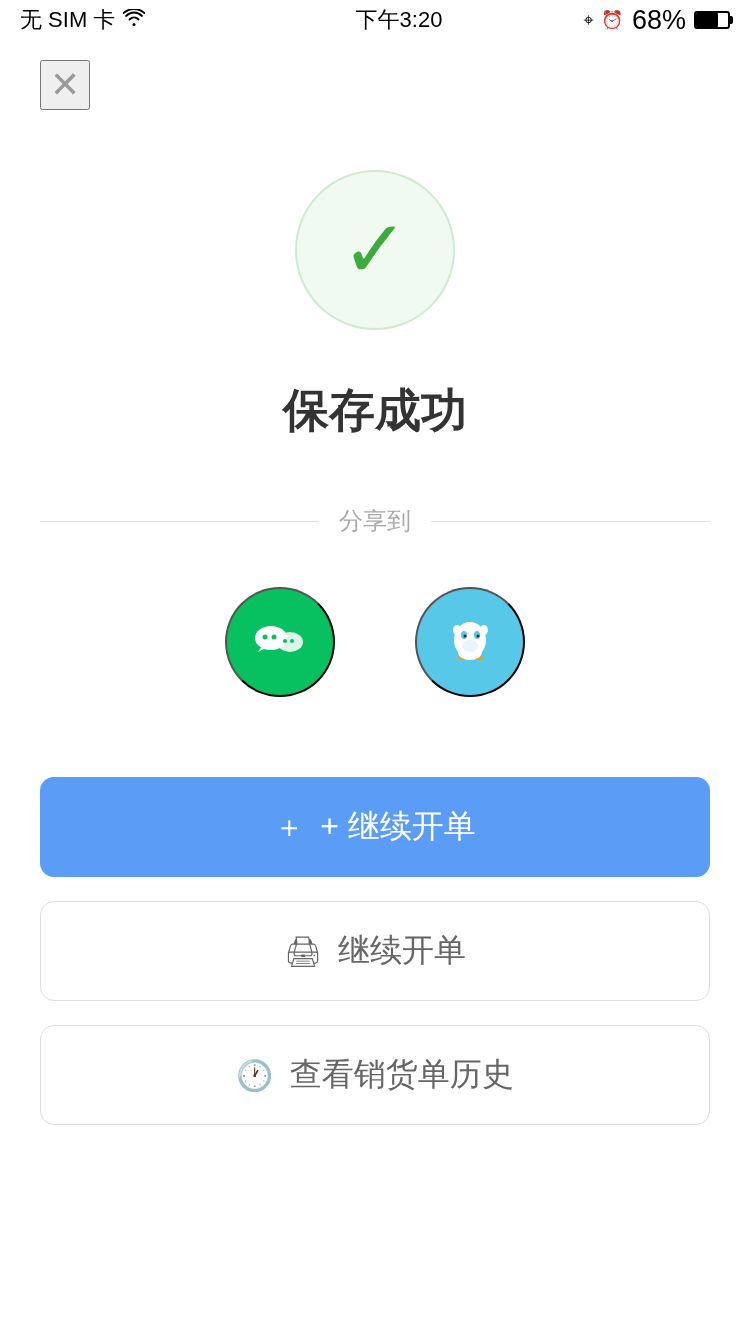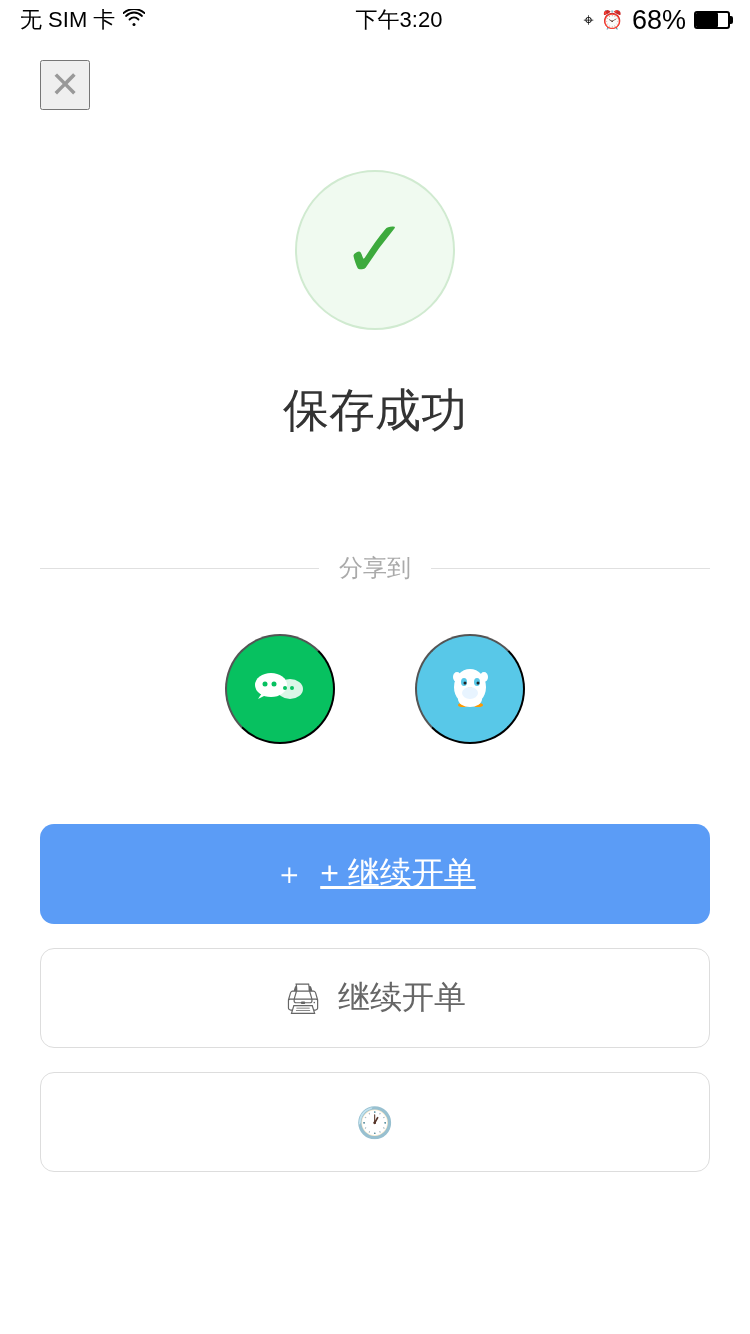--- a/index.html
+++ b/index.html
@@ -111,32 +111,31 @@
     .checkmark {
       font-size: 80px;
       color: #3daa3d;
       line-height: 1;
     }
 
     
     .success-title {
       font-size: 46px;
       color: #333;
-      font-weight: 400;
-      margin-bottom: 84px;
+      font-weight: 700;
+      margin-bottom: 63px;
     }
 
     
     .share-divider {
       width: 100%;
       display: flex;
       align-items: center;
       gap: 20px;
       margin-bottom: 50px;
-      margin-top: 26px;
     }
     .divider-line {
       flex: 1;
       height: 1px;
       background: #e0e0e0;
     }
     .divider-label {
       font-size: 24px;
       color: #aaa;
       white-space: nowrap;
@@ -293,24 +292,25 @@
 
         <ellipse cx="19" cy="20" rx="4" ry="5" fill="white"></ellipse>
         <ellipse cx="46" cy="20" rx="4" ry="5" fill="white"></ellipse>
       </svg>
     </button>
   </div>
 
   <div class="action-buttons">
     <button class="btn-primary">
       <span class="btn-icon">＋</span>
-      <span style="font-size:32px;text-decoration:underline;">+ 继续开单</span>
+      <span style="font-size:32px;">+ 继续开单</span>
     </button>
     <button class="btn-secondary">
       <span class="btn-icon">🖨</span>
       <span>继续开单</span>
     </button>
     <button class="btn-secondary">
       <span class="btn-icon">🕐</span>
+      <span>查看销货单历史</span>
     </button>
   </div>
 
 </div>
 
 </body></html>

